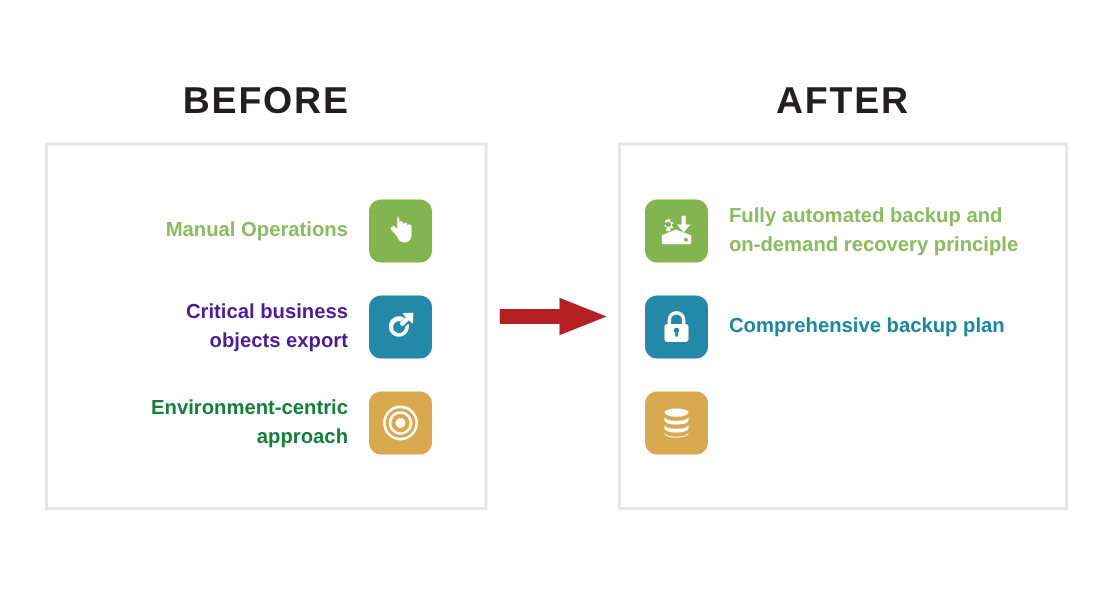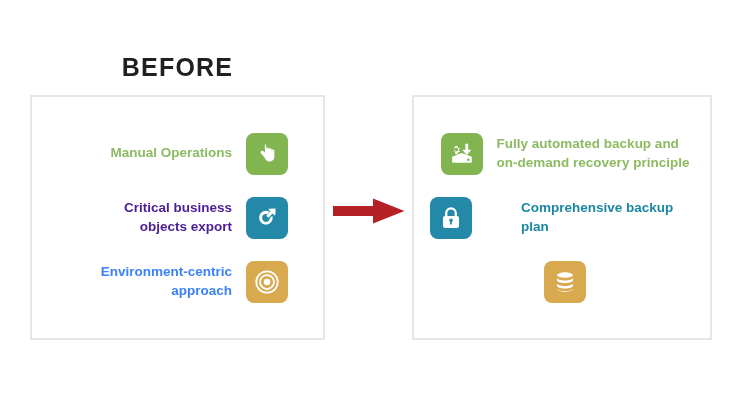--- a/index.html
+++ b/index.html
@@ -54,21 +54,21 @@
   }
   .panel.before .rows { padding: 0 35px 0 10px; }
   .panel.after  .rows { padding: 0 10px 0 16px; }
 
   .row {
     display: flex;
     align-items: center;
     gap: 14px;
   }
   .panel.before .row { justify-content: flex-end; }
-  .panel.after  .row { justify-content: center; }
+  .panel.after  .row { justify-content: flex-start; }
 
   .row-label {
     font-size: 13.5px;
     font-weight: bold;
     line-height: 1.35;
     white-space: pre-line;
   }
   .panel.before .row-label { text-align: right; }
   .panel.after  .row-label { text-align: left; }
 
@@ -92,20 +92,21 @@
     width: 72px;
     height: 26px;
   }
 </style>
 </head>
 <body>
 
 <div class="stage">
 
   <div class="heading before" style="color: rgb(35, 31, 32);">BEFORE</div>
+  <div class="heading after" style="color: rgb(35, 31, 32);">AFTER</div>
 
   <div class="panel before" style="border-color: rgb(230, 230, 230);">
     <div class="rows">
 
       <div class="row">
         <span class="row-label" style="color: rgb(140, 187, 98);">Manual Operations</span>
         <span class="tile" style="background: rgb(130, 180, 79);">
           <svg width="26" height="26" viewBox="0 0 24 24" aria-hidden="true">
             <path fill="#ffffff" d="M11.4 3.1c-.8 0-1.4.7-1.4 1.5v6.2l-1.3-1.4c-.6-.6-1.6-.6-2.2 0-.6.6-.6 1.5 0 2.1l3.3 3.8c.2.9.7 1.8 1.5 2.5 1 .9 2.3 1.3 3.6 1.2 2.2-.2 3.9-2 3.9-4.2V9.1c0-.7-.6-1.3-1.3-1.3-.7 0-1.3.6-1.3 1.3V8c0-.7-.6-1.3-1.3-1.3-.7 0-1.3.6-1.3 1.3v-.8c0-.7-.6-1.3-1.3-1.3-.5 0-.9.3-1.1.6V4.6c0-.8-.6-1.5-1.4-1.5z"></path>
           </svg>
@@ -117,21 +118,21 @@
 objects export</span>
         <span class="tile" style="background: rgb(36, 137, 168);">
           <svg width="26" height="26" viewBox="0 0 24 24" aria-hidden="true">
             <path fill="#ffffff" d="M11 5.4c-3.4 0-6.2 2.8-6.2 6.3S7.6 18 11 18s6.2-2.8 6.2-6.3c0-.6-.1-1.2-.3-1.8l-2.2 2.2c0 2-1.6 3.6-3.6 3.6s-3.6-1.6-3.6-3.7S9.1 8.4 11 8.4c.4 0 .8.1 1.2.2l2.2-2.2c-1-.6-2.1-1-3.4-1z"></path>
             <path fill="#ffffff" d="M19.6 3.2l-5.6.2c-.5 0-.7.6-.4.9l1.6 1.6-3.4 3.4c-.3.3-.3.8 0 1.1l.9.9c.3.3.8.3 1.1 0l3.4-3.4 1.6 1.6c.3.3.9.1.9-.4l.2-5.6c0-.2-.1-.4-.3-.3z"></path>
           </svg>
         </span>
       </div>
 
       <div class="row">
-        <span class="row-label" style="color: #3b82f6;">Environment-centric
+        <span class="row-label" style="color: #15803d;">Environment-centric
 approach</span>
         <span class="tile" style="background: rgb(216, 169, 79);">
           <svg width="28" height="28" viewBox="0 0 24 24" aria-hidden="true">
             <circle cx="12" cy="12" r="9.2" fill="none" stroke="#ffffff" stroke-width="1.5"></circle>
             <circle cx="12" cy="12" r="6" fill="none" stroke="#ffffff" stroke-width="1.5"></circle>
             <circle cx="12" cy="12" r="2.8" fill="#ffffff"></circle>
           </svg>
         </span>
       </div>
 
@@ -163,21 +164,21 @@
 
       <div class="row">
         <span class="tile" style="background: rgb(36, 137, 168);">
           <svg width="26" height="26" viewBox="0 0 24 24" aria-hidden="true">
             <path fill="none" stroke="#ffffff" stroke-width="2.1" d="M7.6 10.2V7.6a4.4 4.4 0 0 1 8.8 0v2.6"></path>
             <rect x="4.6" y="10.1" width="14.8" height="11.1" rx="2" fill="#ffffff"></rect>
             <rect x="11.2" y="13.4" width="1.7" height="4.6" rx="0.8" fill="#2489a8"></rect>
             <circle cx="12" cy="14" r="1.6" fill="#2489a8"></circle>
           </svg>
         </span>
-        <span class="row-label" style="color: rgb(27, 135, 163); margin-left: 35px;">Comprehensive backup plan</span>
+        <span class="row-label" style="color: rgb(27, 135, 163);">Comprehensive backup plan</span>
       </div>
 
       <div class="row">
         <span class="tile" style="background: rgb(216, 169, 79);">
           <svg width="26" height="26" viewBox="0 0 24 24" aria-hidden="true">
             <ellipse cx="12" cy="5.6" rx="7.4" ry="2.5" fill="#ffffff"></ellipse>
             <path fill="#ffffff" d="M4.6 8.1c0 1.4 3.3 2.5 7.4 2.5s7.4-1.1 7.4-2.5v2.3c0 1.4-3.3 2.5-7.4 2.5s-7.4-1.1-7.4-2.5z"></path>
             <path fill="#ffffff" d="M4.6 13.1c0 1.4 3.3 2.5 7.4 2.5s7.4-1.1 7.4-2.5v2.3c0 1.4-3.3 2.5-7.4 2.5s-7.4-1.1-7.4-2.5z"></path>
             <path fill="#ffffff" d="M4.6 17.9c0 1.4 3.3 2.5 7.4 2.5s7.4-1.1 7.4-2.5v.6c0 1.4-3.3 2.5-7.4 2.5s-7.4-1.1-7.4-2.5z"></path>
           </svg>

